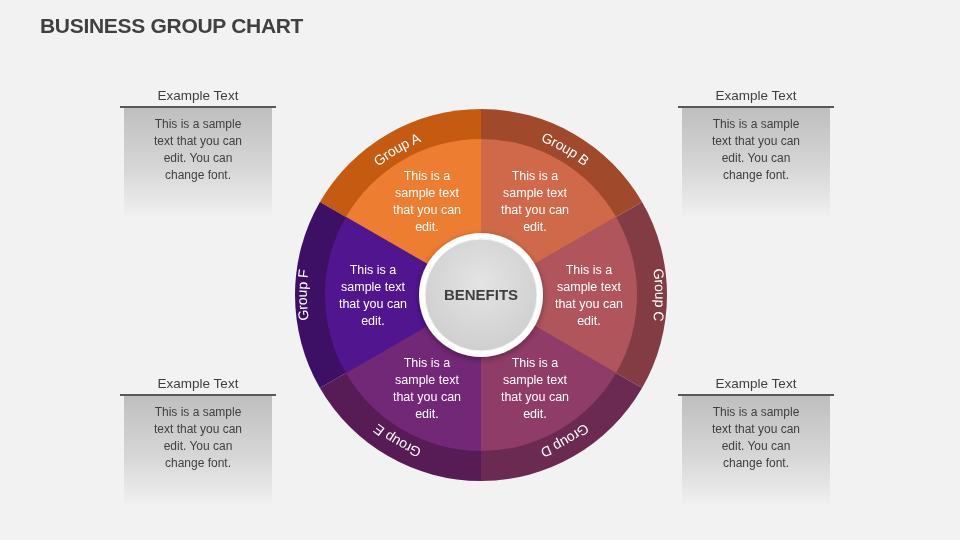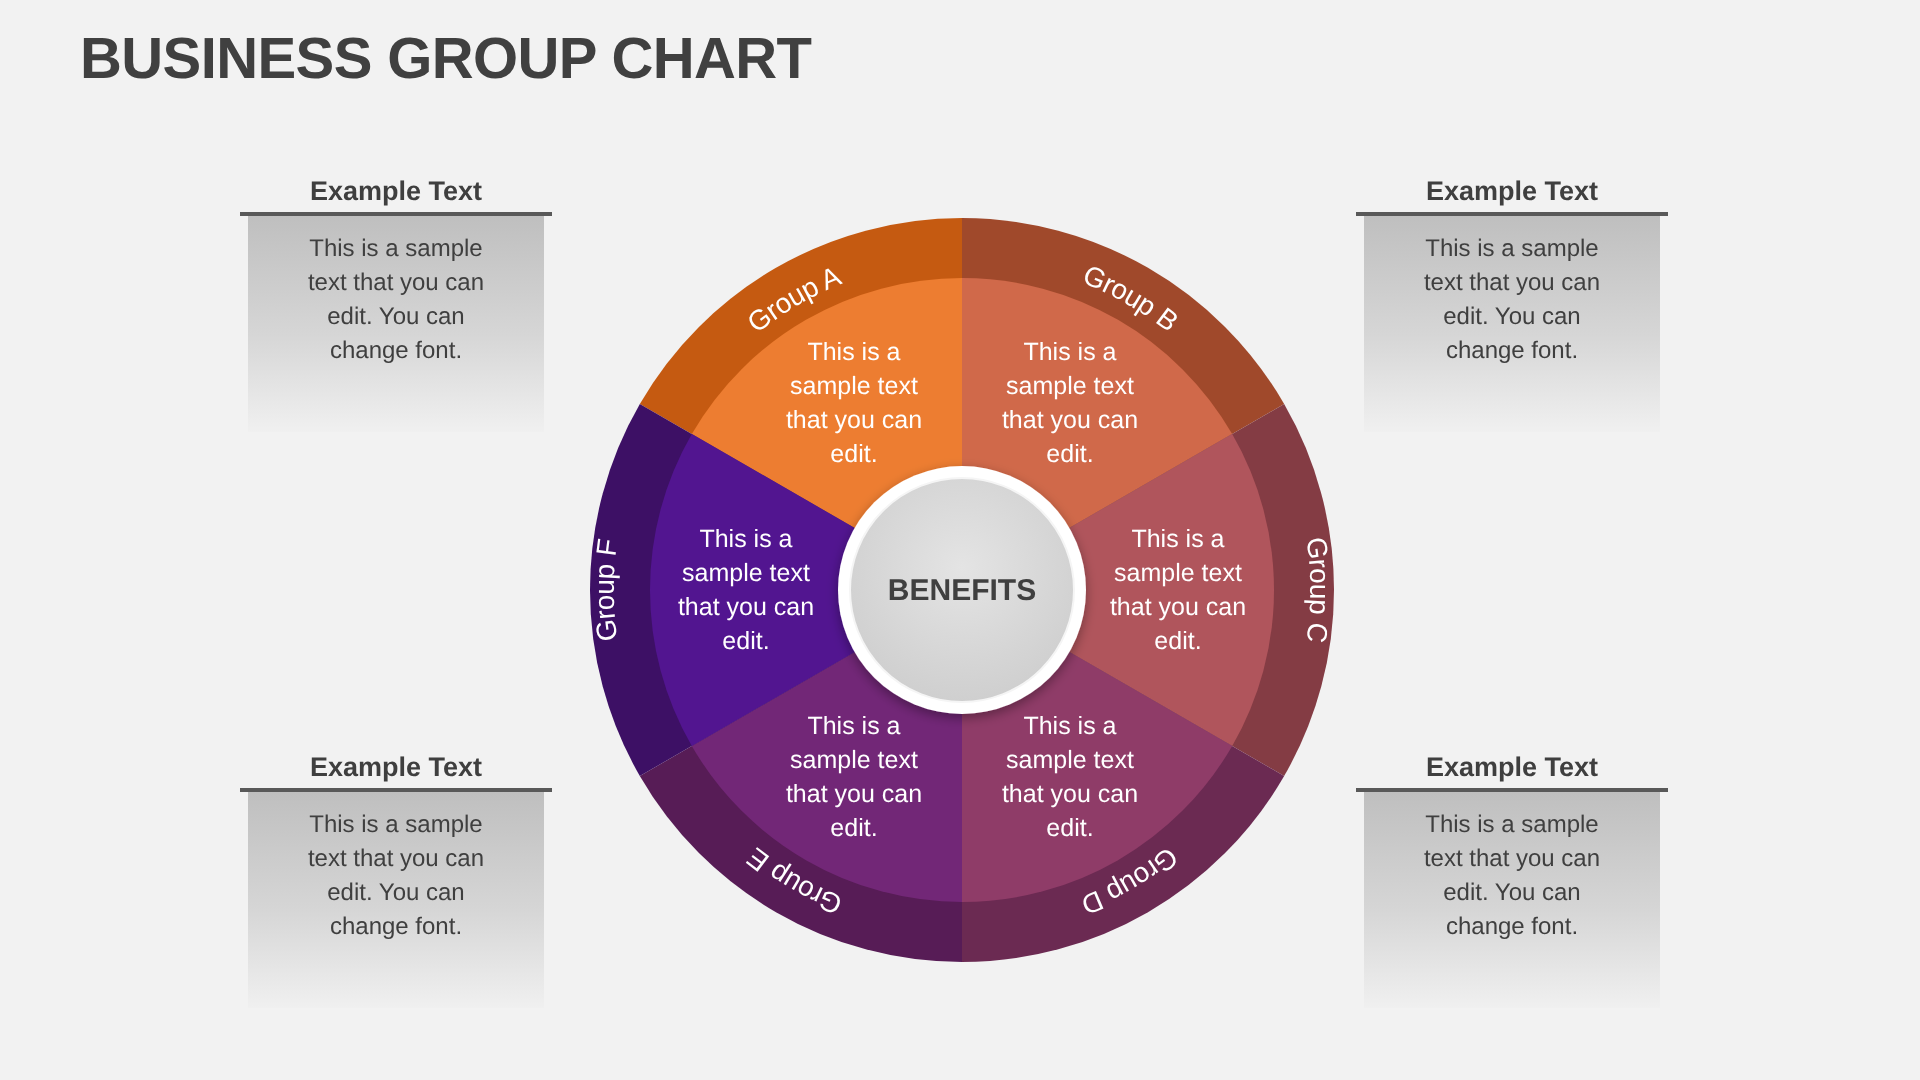--- a/index.html
+++ b/index.html
@@ -3,28 +3,28 @@
 <meta charset="utf-8">
 <style>
   html, body { margin: 0; padding: 0; }
   body {
     width: 960px; height: 540px; overflow: hidden;
     background: #f2f2f2; position: relative;
     font-family: "Liberation Sans", "DejaVu Sans", sans-serif;
   }
   .title {
     position: absolute; left: 40px; top: 14px;
-    font-size: 29px; font-weight: bold; color: #404040;
+    font-size: 21px; font-weight: bold; color: #404040;
     letter-spacing: -0.3px;
   }
   .side {
     position: absolute; width: 156px;
   }
   .side .head {
-    text-align: center; font-weight: bold; font-size: 13.5px; color: #3f3f3f;
+    text-align: center; font-weight: normal; font-size: 13.5px; color: #3f3f3f;
     height: 20px; line-height: 20px;
     border-bottom: 2px solid #595959;
   }
   .side .body {
     margin: 0 4px; height: 108px;
     background: linear-gradient(to bottom, #bfbfbf 0%, #d6d6d6 55%, #f0f0f0 100%);
     color: #3f3f3f; font-size: 12px; line-height: 17px; text-align: center;
     padding-top: 8px; box-sizing: border-box;
   }
   .side .body span { display: block; }

